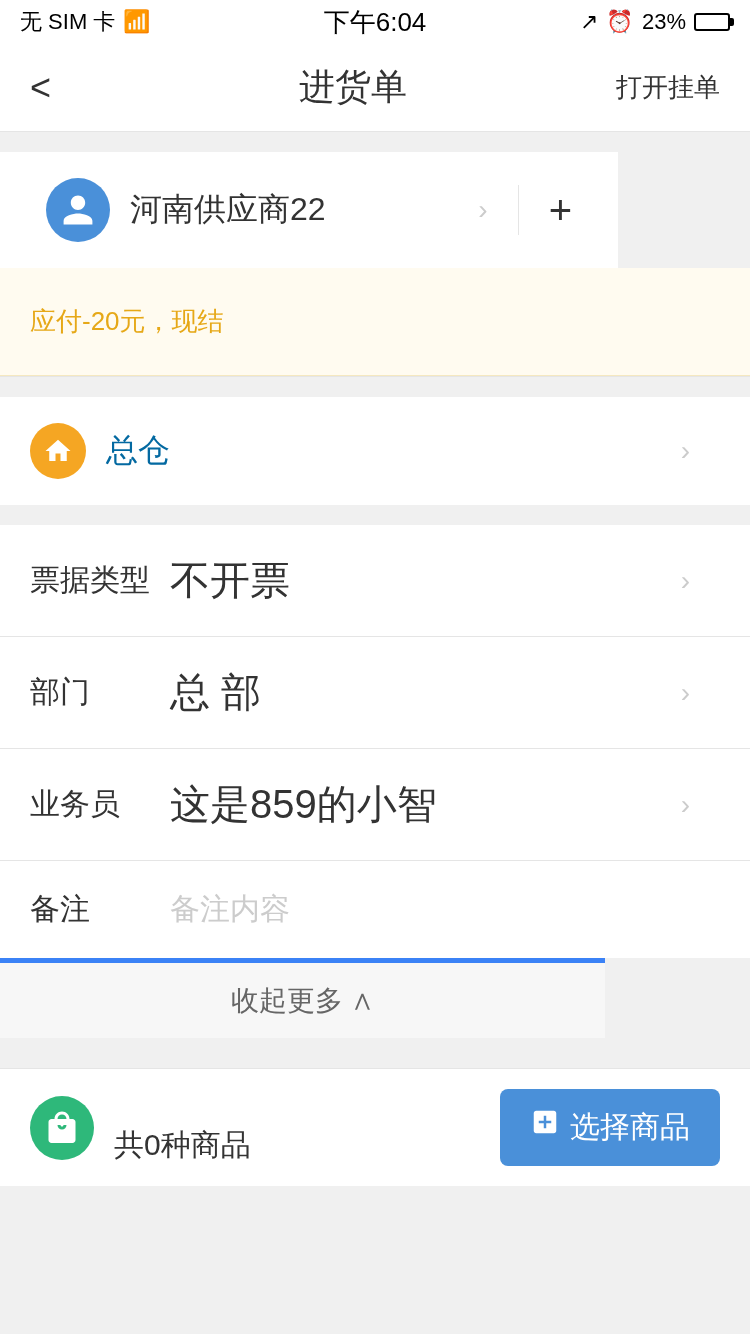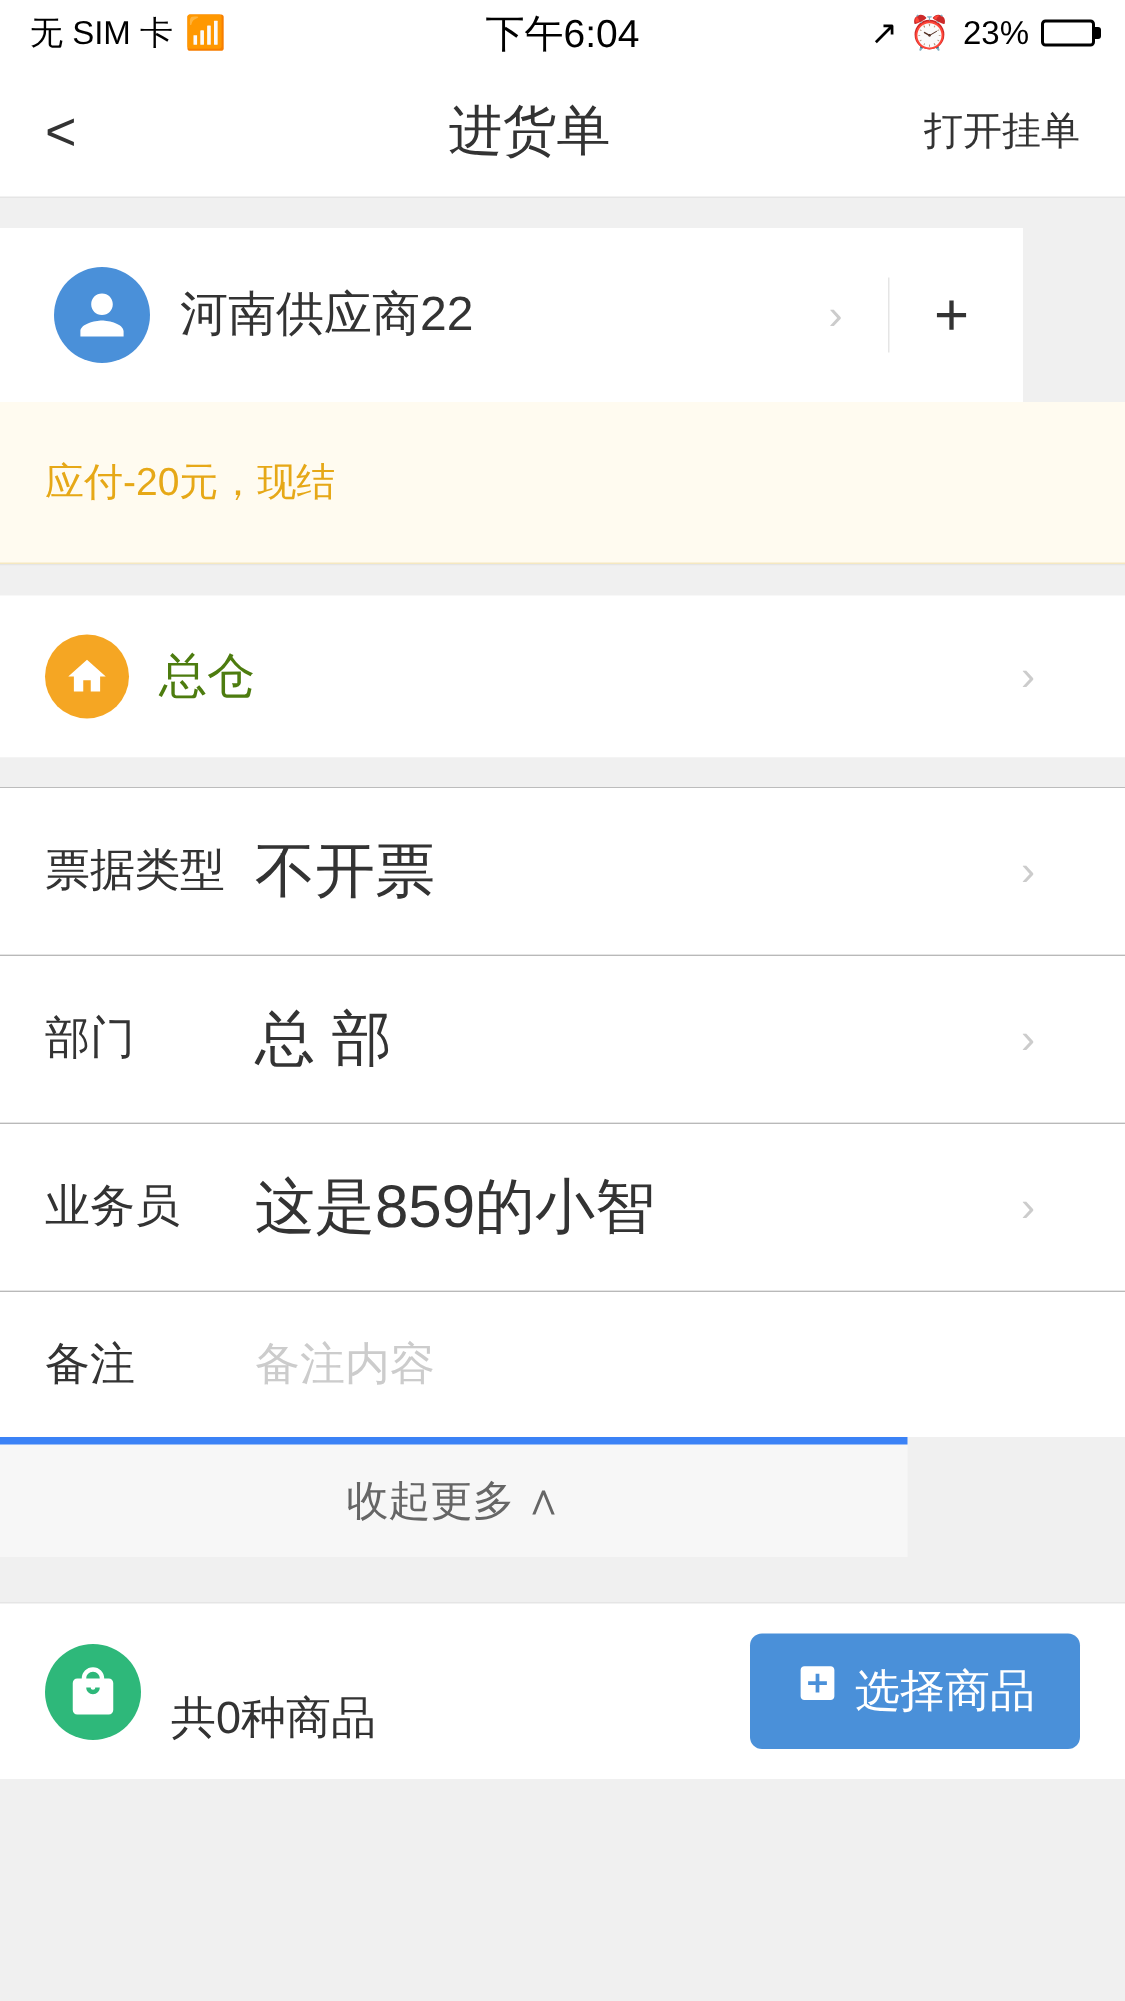--- a/index.html
+++ b/index.html
@@ -108,25 +108,25 @@
     }
     .divider-thin {
       width: 750px;
       height: 1px;
       background: #e5e5e5;
       margin-left: 0;
     }
 
     
     .supplier-row {
-      width: 682px;
-      background: #fff;
-      display: flex;
-      align-items: center;
-      padding: 26px 36px;
+      width: 618px;
+      background: #fff;
+      display: flex;
+      align-items: center;
+      padding: 26px 46px;
       position: relative;
     }
     .supplier-avatar {
       width: 64px;
       height: 64px;
       border-radius: 50%;
       background: #4a90d9;
       display: flex;
       align-items: center;
       justify-content: center;
@@ -191,27 +191,27 @@
       flex-shrink: 0;
     }
     .warehouse-icon svg {
       width: 30px;
       height: 30px;
       fill: #fff;
     }
     .warehouse-name {
       flex: 1;
       font-size: 32px;
-      color: #4d7c0f;
+      color: #0369a1;
     }
 
     
     .form-section {
       width: 750px;
-      background: #000000;
+      background: #0c4a6e;
     }
     .form-row {
       display: flex;
       align-items: center;
       padding: 28px 30px;
       background: #fff;
       min-height: 88px;
     }
     .form-label {
       font-size: 30px;

